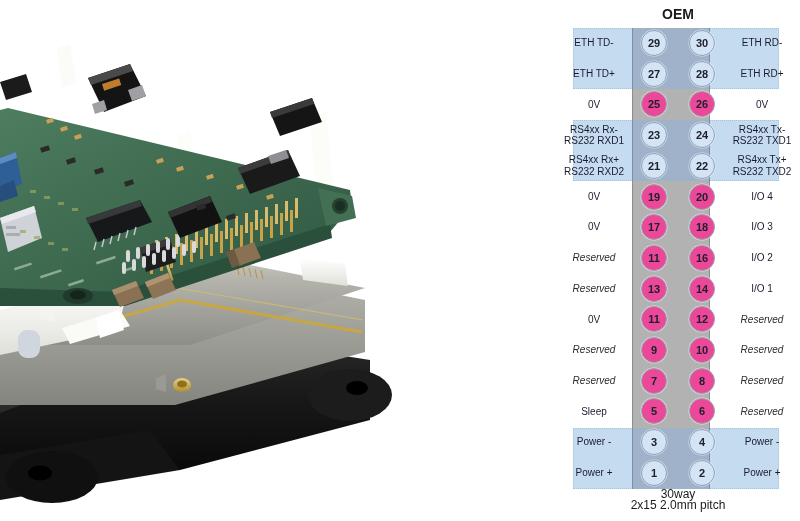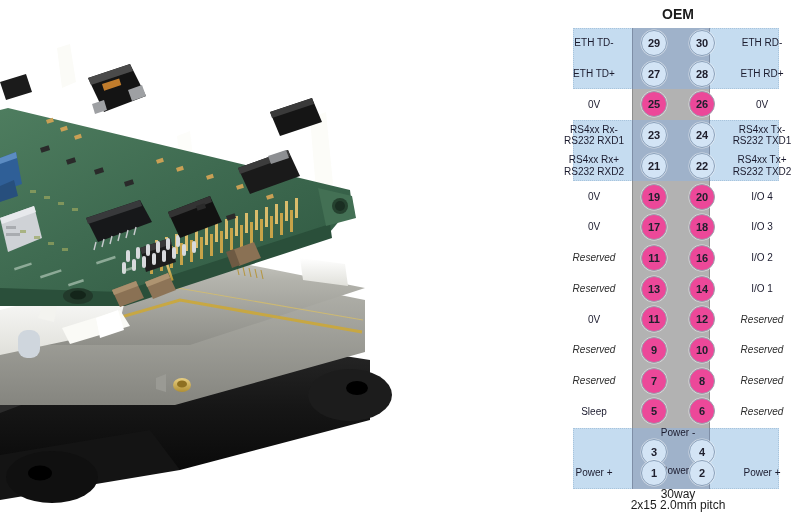--- a/index.html
+++ b/index.html
@@ -457,21 +457,21 @@
           <div class="lbl right reserved"><span>Reserved</span></div>
         </div>
         <div class="row" style="top: 396.4px;">
           <div class="lbl left"><span>Sleep</span></div>
           <div class="pins">
             <div class="pin">5</div>
             <div class="pin">6</div>
           </div>
           <div class="lbl right reserved"><span>Reserved</span></div>
         </div>
-        <div class="row" style="top: 427.1px; flex-direction: column;">
+        <div class="row" style="top: 427.1px;">
           <div class="lbl left"><span>Power -</span></div>
           <div class="pins">
             <div class="pin tint">3</div>
             <div class="pin tint">4</div>
           </div>
           <div class="lbl right"><span>Power -</span></div>
         </div>
         <div class="row" style="top: 457.8px;">
           <div class="lbl left"><span>Power +</span></div>
           <div class="pins">

